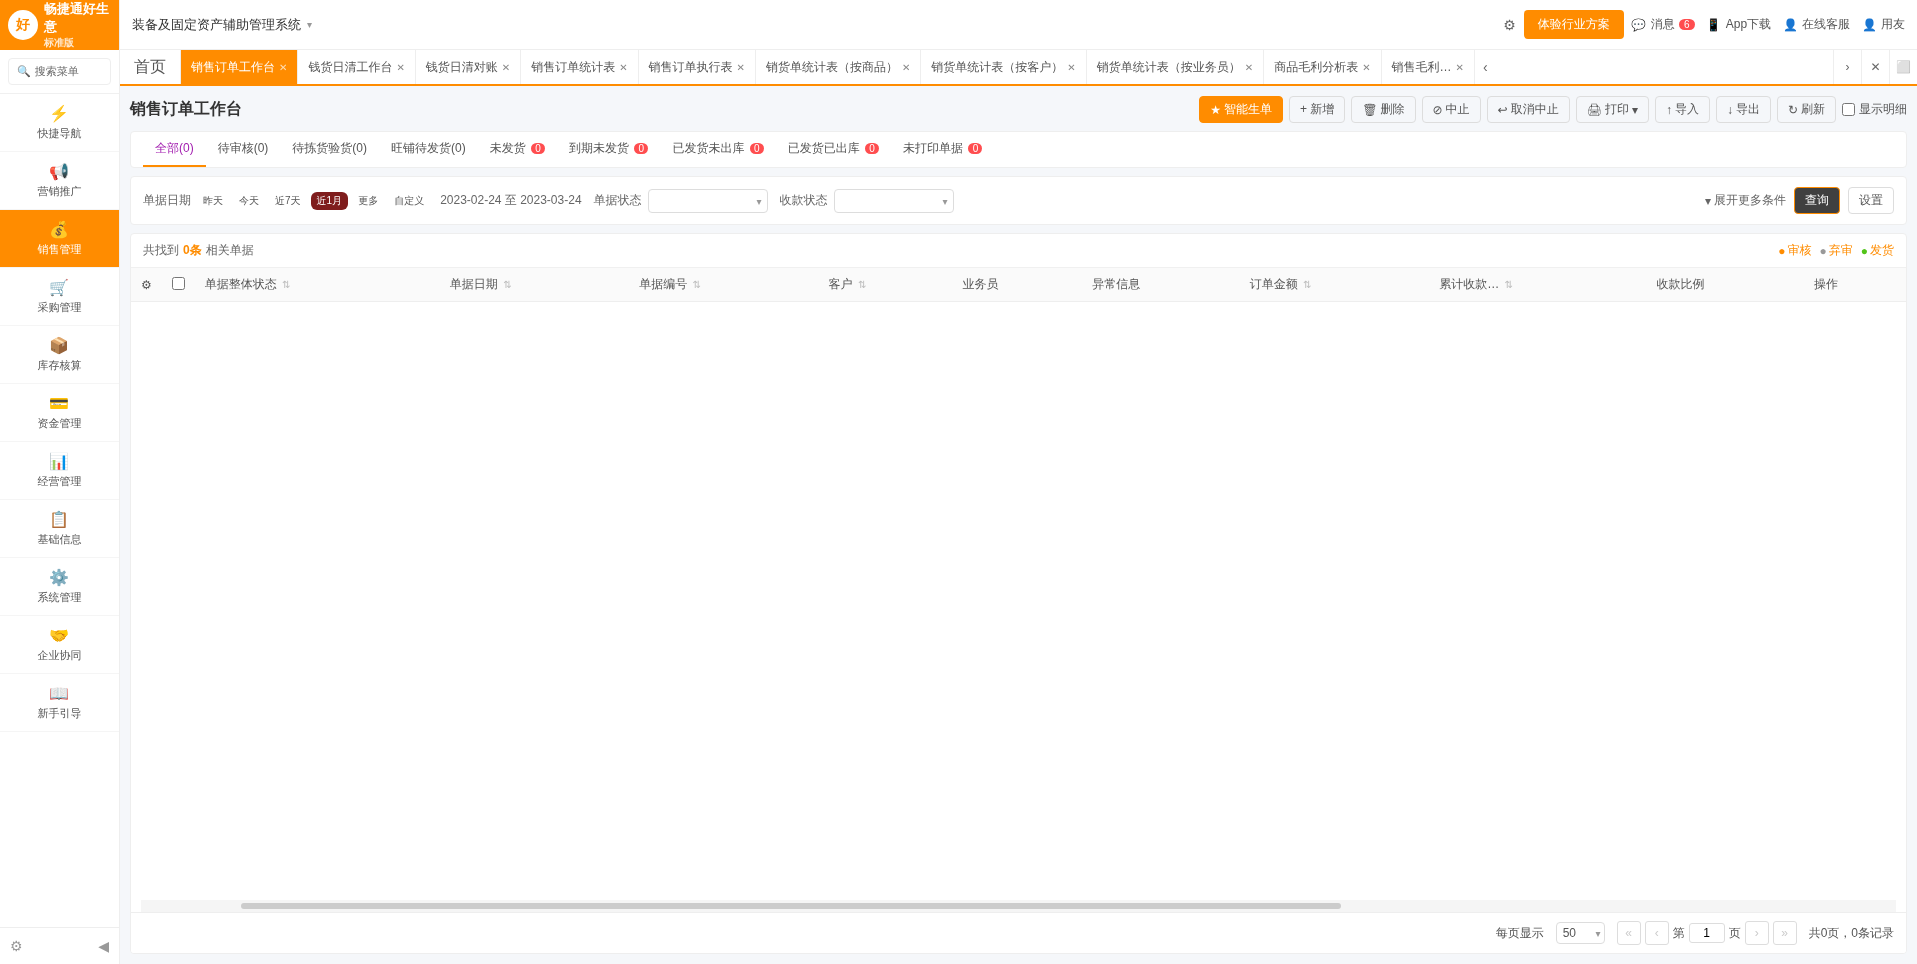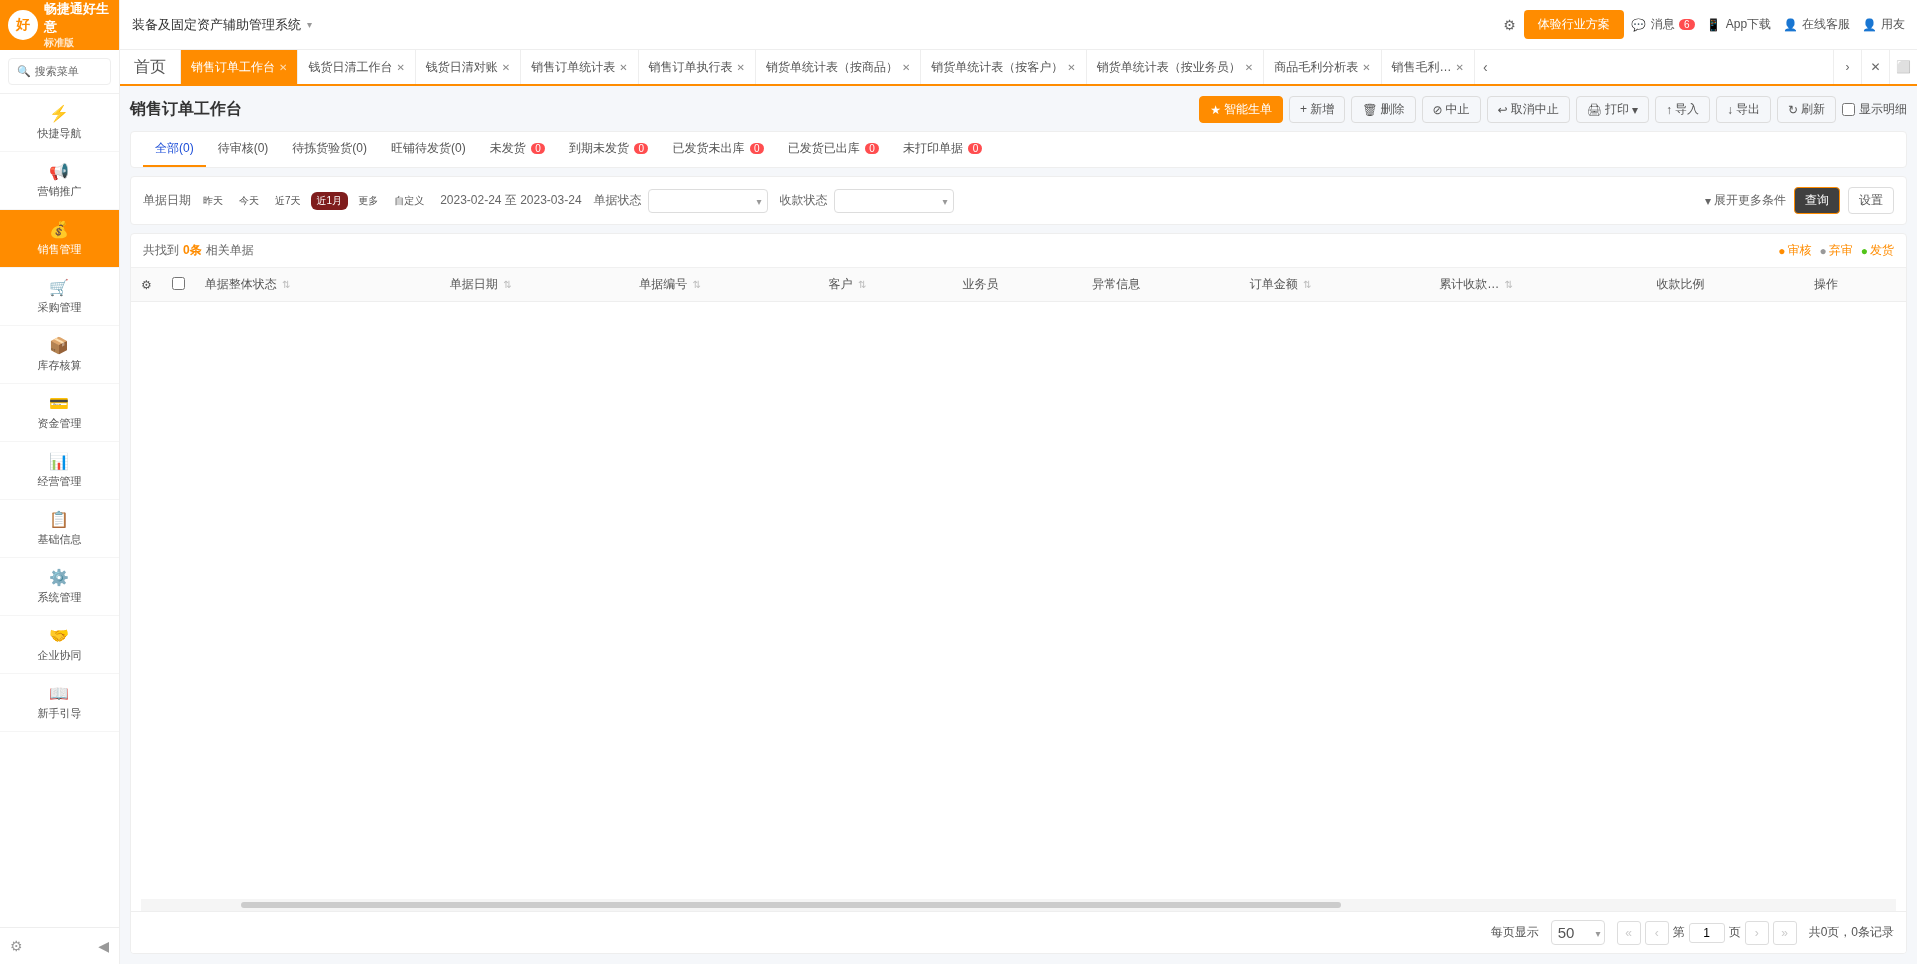--- a/index.html
+++ b/index.html
@@ -50,21 +50,21 @@
     .page-header { display: flex; align-items: center; justify-content: space-between; }
     .page-title { font-size: 16px; font-weight: bold; color: #333; }
     .toolbar { display: flex; align-items: center; gap: 6px; }
     .toolbar-btn { background: none; border: 1px solid #ddd; border-radius: 4px; padding: 4px 10px; font-size: 12px; cursor: pointer; color: #555; display: flex; align-items: center; gap: 3px; white-space: nowrap; }
     .toolbar-btn.primary { background: #ff8c00; color: #fff; border-color: #ff8c00; }
     .toolbar-checkbox { display: flex; align-items: center; gap: 4px; font-size: 12px; color: #555; }
 
     
     .filter-tabs { background: #fff; border-radius: 4px; padding: 0 12px; display: flex; align-items: center; gap: 0; border: 1px solid #eee; }
     .filter-tab { padding: 8px 12px; font-size: 12px; color: #555; cursor: pointer; border-bottom: 2px solid transparent; white-space: nowrap; }
-    .filter-tab.active { color: #1d4ed8; border-bottom-color: #ff8c00; }
+    .filter-tab.active { color: #a21caf; border-bottom-color: #ff8c00; }
     .filter-tab .count-badge { background: #ff4d4f; color: #fff; border-radius: 10px; padding: 0 4px; font-size: 10px; min-width: 14px; text-align: center; display: inline-block; margin-left: 2px; }
 
     
     .filter-panel { background: #fff; border-radius: 4px; padding: 10px 12px; border: 1px solid #eee; }
     .filter-row { display: flex; align-items: center; gap: 12px; flex-wrap: wrap; }
     .filter-item { display: flex; align-items: center; gap: 6px; font-size: 12px; color: #555; }
     .filter-label { white-space: nowrap; color: #666; }
     .filter-date-opts { display: flex; align-items: center; gap: 4px; }
     .filter-date-opt { padding: 2px 6px; cursor: pointer; color: #555; font-size: 10px; border-radius: 3px; }
     .filter-date-opt.active { background: #7f1d1d; color: #fff; border-radius: 6px; }
@@ -89,21 +89,21 @@
     .th-settings { width: 30px; }
 
     
     .empty-state { display: flex; flex-direction: column; align-items: center; justify-content: center; flex: 1; gap: 12px; padding: 60px 0; }
     .empty-icon { width: 80px; height: 80px; }
     .empty-text { color: #999; font-size: 12px; }
 
     
     .pagination { padding: 8px 12px; display: flex; align-items: center; justify-content: flex-end; gap: 12px; font-size: 12px; color: #555; border-top: 1px solid #eee; background: #fff; }
     .pagination-select-wrap { position: relative; display: inline-block; }
-    .pagination-select { border: 1px solid #ddd; border-radius: 4px; padding: 3px 20px 3px 6px; font-size: 15px; color: #555; background: #fff; appearance: none; cursor: pointer; }
+    .pagination-select { border: 1px solid #ddd; border-radius: 4px; padding: 3px 20px 3px 6px; font-size: 12px; color: #555; background: #fff; appearance: none; cursor: pointer; }
     .pagination-select-wrap::after { content: '▾'; position: absolute; right: 4px; top: 50%; transform: translateY(-50%); color: #999; pointer-events: none; font-size: 10px; }
     .page-nav { display: flex; align-items: center; gap: 4px; }
     .page-btn { width: 24px; height: 24px; display: flex; align-items: center; justify-content: center; cursor: pointer; color: #555; border: 1px solid #ddd; border-radius: 3px; font-size: 12px; background: #fff; }
     .page-btn.disabled { color: #ccc; cursor: not-allowed; }
     .page-input { width: 36px; border: 1px solid #ddd; border-radius: 3px; padding: 2px 4px; text-align: center; font-size: 12px; }
 
     
     .horizontal-scroll { height: 12px; background: #f5f5f5; position: relative; margin: 0 10px; }
     .horizontal-scroll-thumb { height: 6px; background: #ccc; border-radius: 3px; position: absolute; top: 3px; left: 100px; width: 1100px; cursor: pointer; }
 

